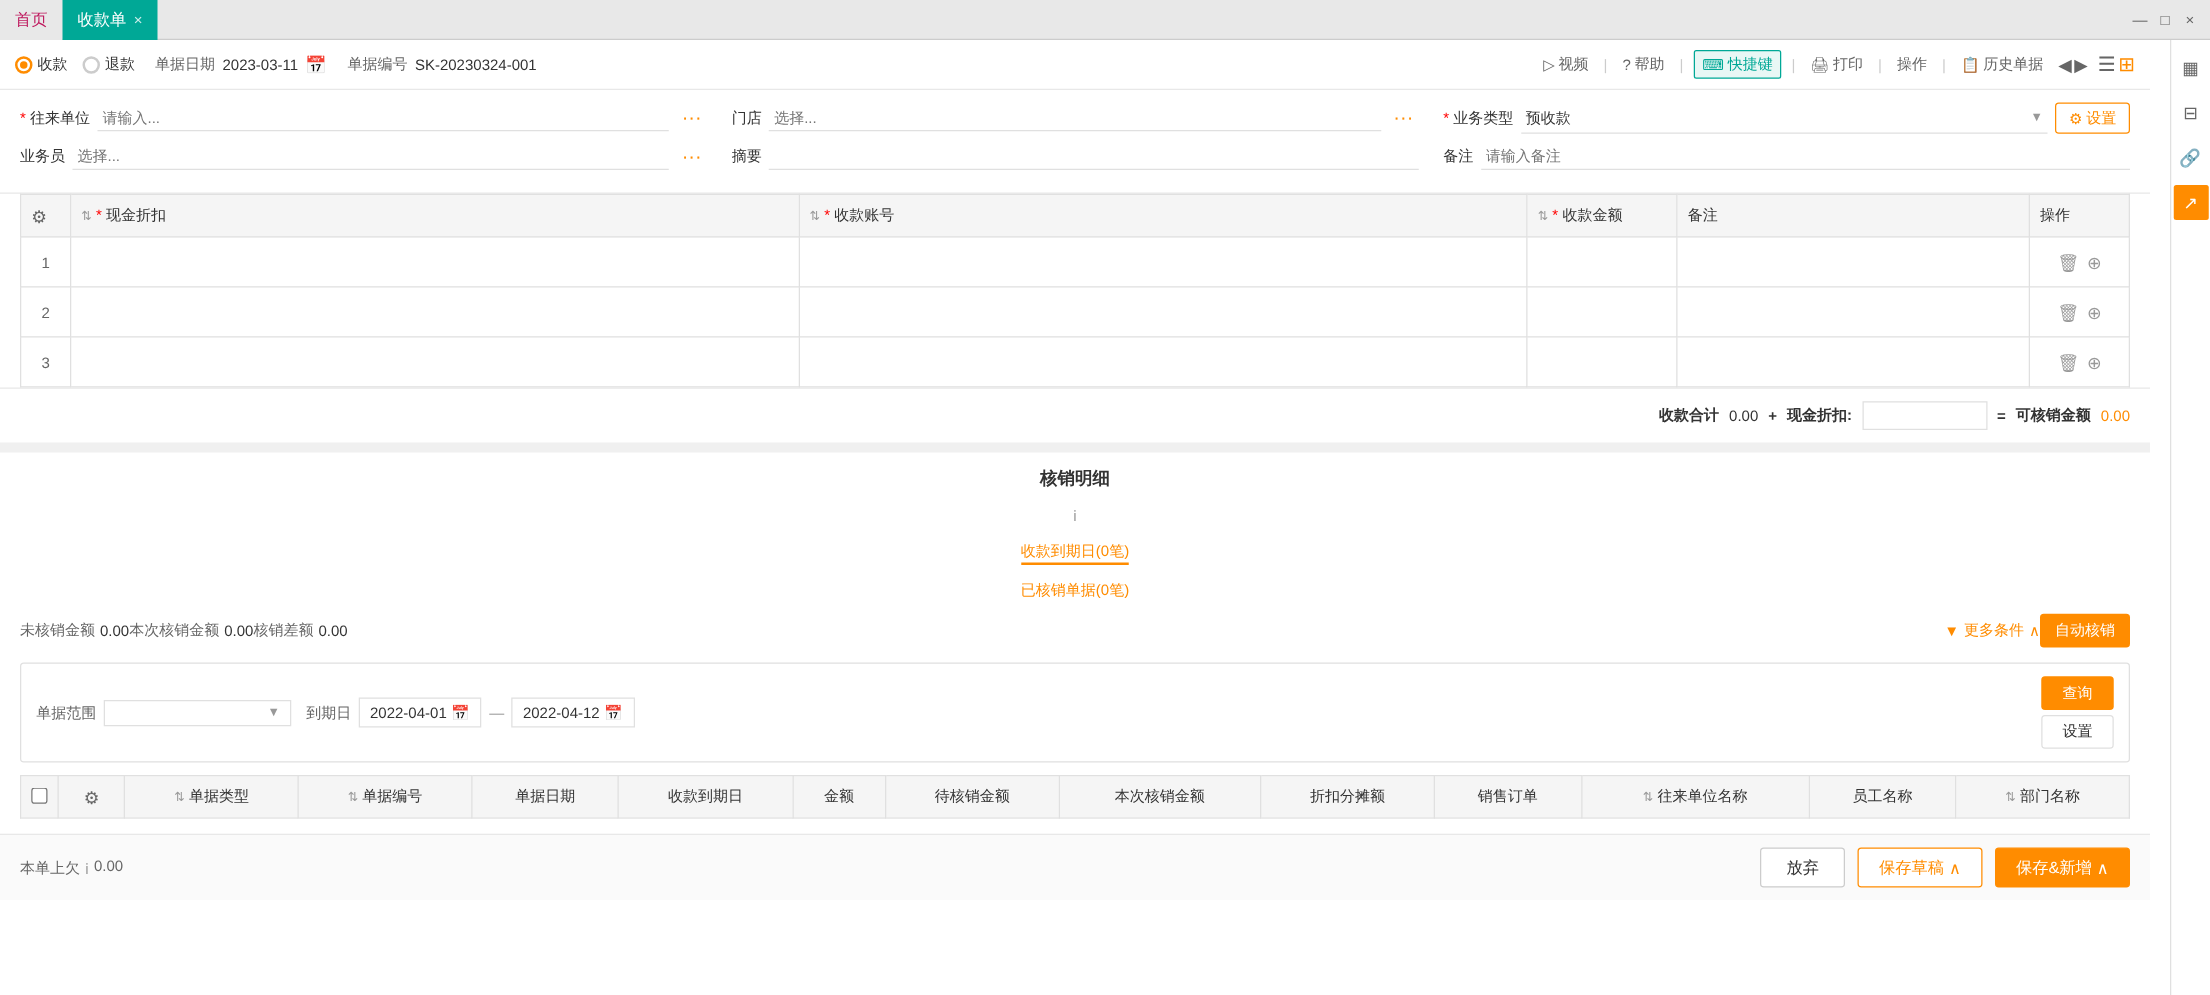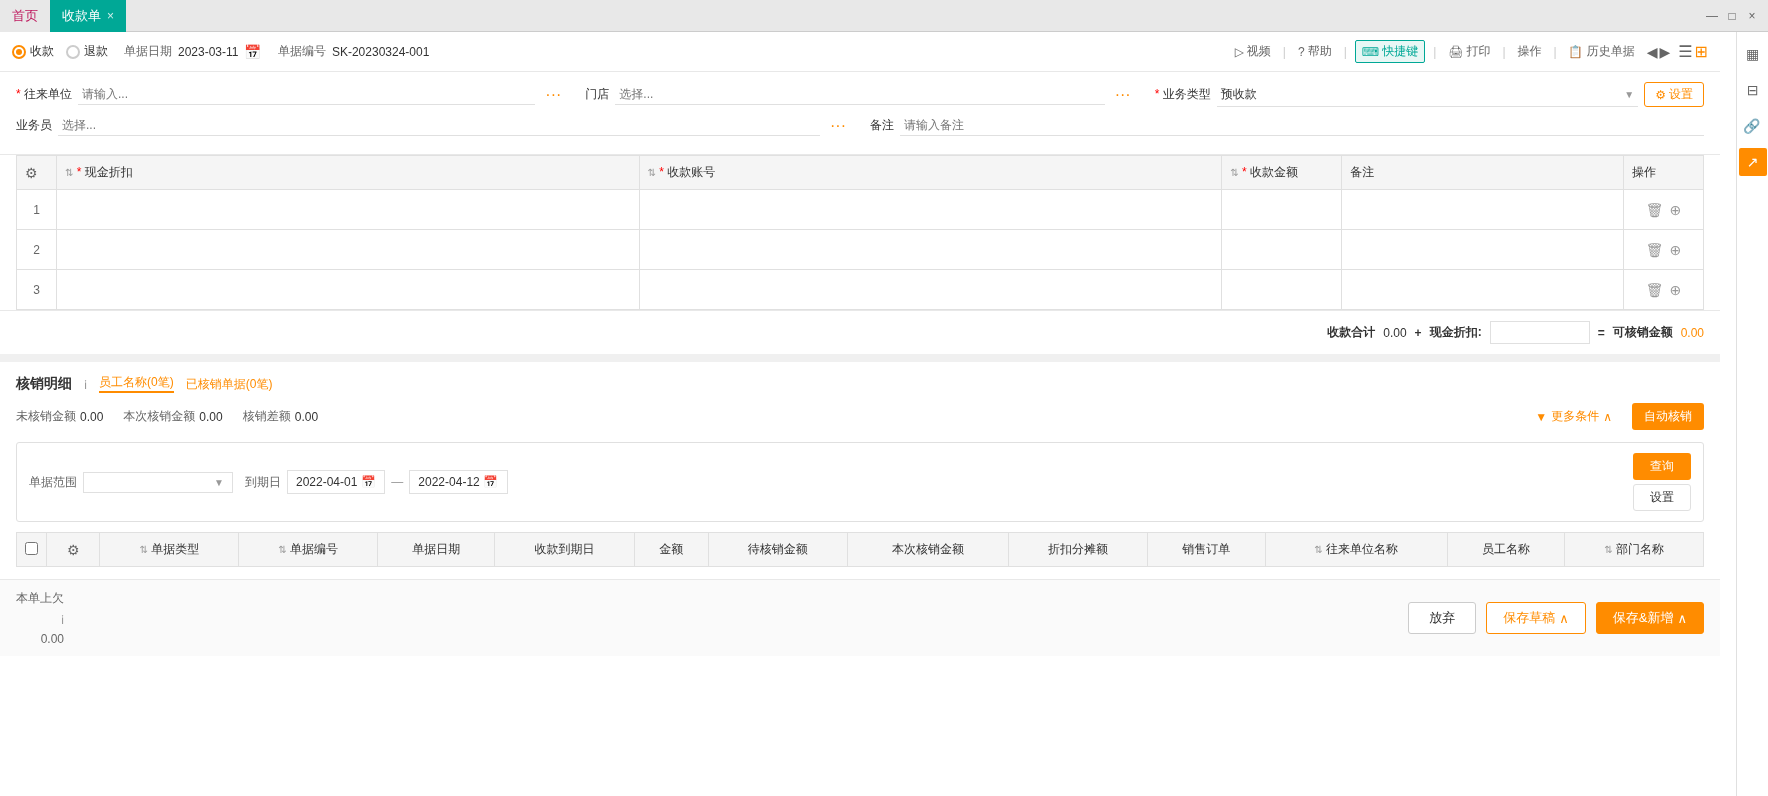--- a/index.html
+++ b/index.html
@@ -64,28 +64,28 @@
 
     
     .summary-row { display: flex; align-items: center; justify-content: flex-end; padding: 10px 16px; gap: 8px; font-size: 12px; border-top: 1px solid #e8e8e8; }
     .summary-label { color: #333; font-weight: bold; }
     .summary-value { color: #333; }
     .summary-orange { color: #ff8c00; font-weight: 500; }
     .summary-input { width: 100px; border: 1px solid #e0e0e0; padding: 3px 6px; }
 
     
     .writeoff-section { padding: 12px 16px; border-top: 8px solid #f0f0f0; }
-    .writeoff-header { display: flex; align-items: flex-end; gap: 12px; margin-bottom: 10px; }
+    .writeoff-header { display: flex; align-items: center; gap: 12px; margin-bottom: 10px; flex-direction: column; }
     .writeoff-title { font-size: 14px; font-weight: 600; color: #333; }
     .info-icon { color: #999; cursor: pointer; }
     .tab-link { color: #ff8c00; cursor: pointer; text-decoration: none; font-size: 12px; }
     .tab-link.active { color: #ff8c00; border-bottom: 2px solid #ff8c00; }
 
     
-    .stats-row { display: flex; align-items: center; gap: 20px; margin-bottom: 12px; font-size: 12px; }
+    .stats-row { display: flex; align-items: center; margin-bottom: 12px; font-size: 12px; }
     .stat-item { display: flex; align-items: center; gap: 4px; }
     .stat-label { color: #666; }
     .stat-value { color: #333; }
     .filter-btn { margin-left: auto; display: flex; align-items: center; gap: 4px; color: #ff8c00; cursor: pointer; }
     .auto-btn { background: #ff8c00; color: #fff; border: none; padding: 5px 12px; border-radius: 3px; cursor: pointer; font-size: 12px; }
 
     
     .filter-row { display: flex; align-items: center; gap: 12px; padding: 10px 0; border: 1px solid #e0e0e0; border-radius: 3px; padding: 10px 12px; margin-bottom: 10px; }
     .filter-field { display: flex; align-items: center; gap: 6px; }
     .filter-label { color: #666; white-space: nowrap; }
@@ -101,21 +101,21 @@
     .settings-btn2 { background: #fff; border: 1px solid #e0e0e0; color: #333; padding: 4px 16px; border-radius: 3px; cursor: pointer; font-size: 12px; }
 
     
     .bottom-table-section { overflow-x: auto; }
     .bottom-table { width: 100%; border-collapse: collapse; font-size: 12px; }
     .bottom-table th { background: #f5f5f5; padding: 8px; border: 1px solid #e0e0e0; white-space: nowrap; font-weight: normal; color: #333; }
     .checkbox-col { width: 30px; text-align: center; }
 
     
     .footer { display: flex; align-items: center; padding: 10px 16px; border-top: 1px solid #e8e8e8; background: #fafafa; position: sticky; bottom: 0; }
-    .footer-info { display: flex; align-items: flex-end; gap: 4px; font-size: 12px; color: #666; flex-direction: column; }
+    .footer-info { display: flex; align-items: flex-start; gap: 4px; font-size: 12px; color: #666; }
     .info-circle { color: #999; cursor: pointer; }
     .footer-right { margin-left: auto; display: flex; gap: 10px; }
     .btn-abandon { background: #fff; border: 1px solid #ccc; color: #333; padding: 6px 20px; border-radius: 3px; cursor: pointer; font-size: 13px; }
     .btn-draft { background: #fff; border: 1px solid #ff8c00; color: #ff8c00; padding: 6px 16px; border-radius: 3px; cursor: pointer; font-size: 13px; display: flex; align-items: center; gap: 4px; }
     .btn-save-new { background: #ff8c00; border: 1px solid #ff8c00; color: #fff; padding: 6px 16px; border-radius: 3px; cursor: pointer; font-size: 13px; display: flex; align-items: center; gap: 4px; }
 
     
     .right-sidebar { position: fixed; right: 0; top: 32px; width: 32px; background: #fff; border-left: 1px solid #e0e0e0; height: calc(100vh - 32px); display: flex; flex-direction: column; align-items: center; padding-top: 8px; gap: 8px; z-index: 10; }
     .sidebar-icon { width: 28px; height: 28px; display: flex; align-items: center; justify-content: center; cursor: pointer; color: #666; font-size: 14px; border-radius: 2px; }
     .sidebar-icon.active { background: #ff8c00; color: #fff; }
@@ -251,20 +251,24 @@
       </div>
     </div>
 
     <div class="form-row">
       <div class="form-field" style="flex: 2;">
         <span class="field-label">业务员</span>
         <input class="field-input" type="text" placeholder="选择..." style="">
         <span class="more-btn">···</span>
       </div>
 
+      <div class="form-field" style="flex: 2;">
+        <span class="field-label">摘要</span>
+        <input class="field-input" type="text" style="">
+      </div>
 
       <div class="form-field" style="flex: 2;">
         <span class="field-label">备注</span>
         <input class="field-input" type="text" placeholder="请输入备注" style="">
       </div>
     </div>
   </div>
 
   <div class="table-section">
     <table class="data-table">
@@ -348,21 +352,21 @@
     <input class="summary-input" type="text" style="">
     <span class="summary-label">=</span>
     <span class="summary-label">可核销金额</span>
     <span class="summary-orange">0.00</span>
   </div>
 
   <div class="writeoff-section">
     <div class="writeoff-header">
       <span class="writeoff-title">核销明细</span>
       <span class="info-icon">ℹ</span>
-      <a class="tab-link active">员工名称(0笔)</a>
+      <a class="tab-link active">收款到期日(0笔)</a>
       <a class="tab-link">已核销单据(0笔)</a>
     </div>
 
     <div class="stats-row">
       <div class="stat-item">
         <span class="stat-label">未核销金额</span>
         <span class="stat-value">0.00</span>
       </div>
       <div class="stat-item">
         <span class="stat-label">本次核销金额</span>

